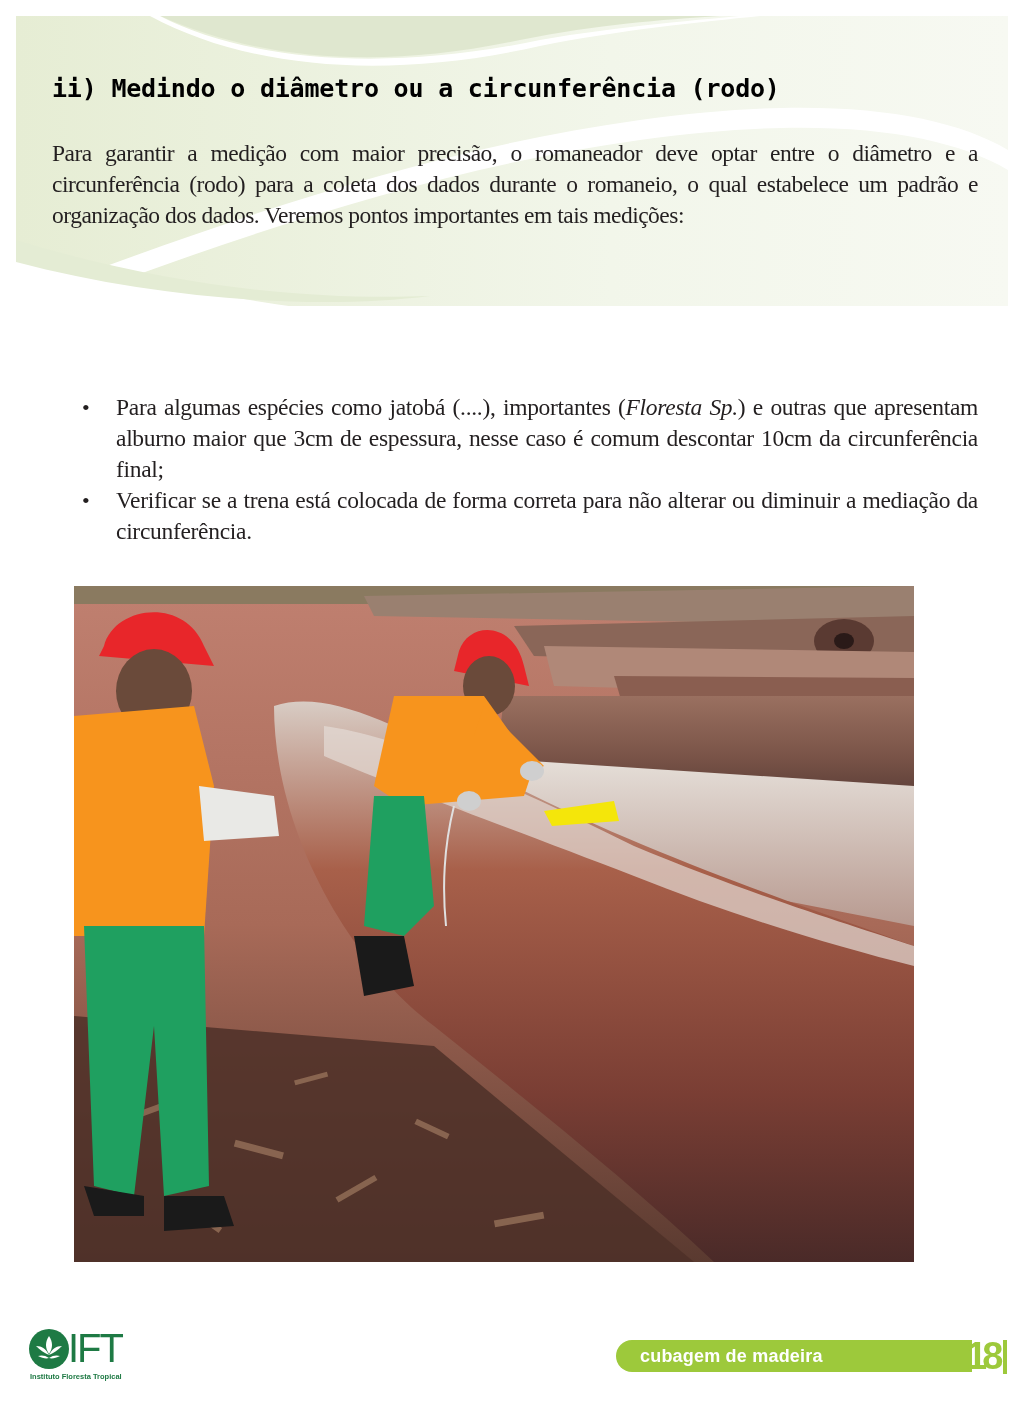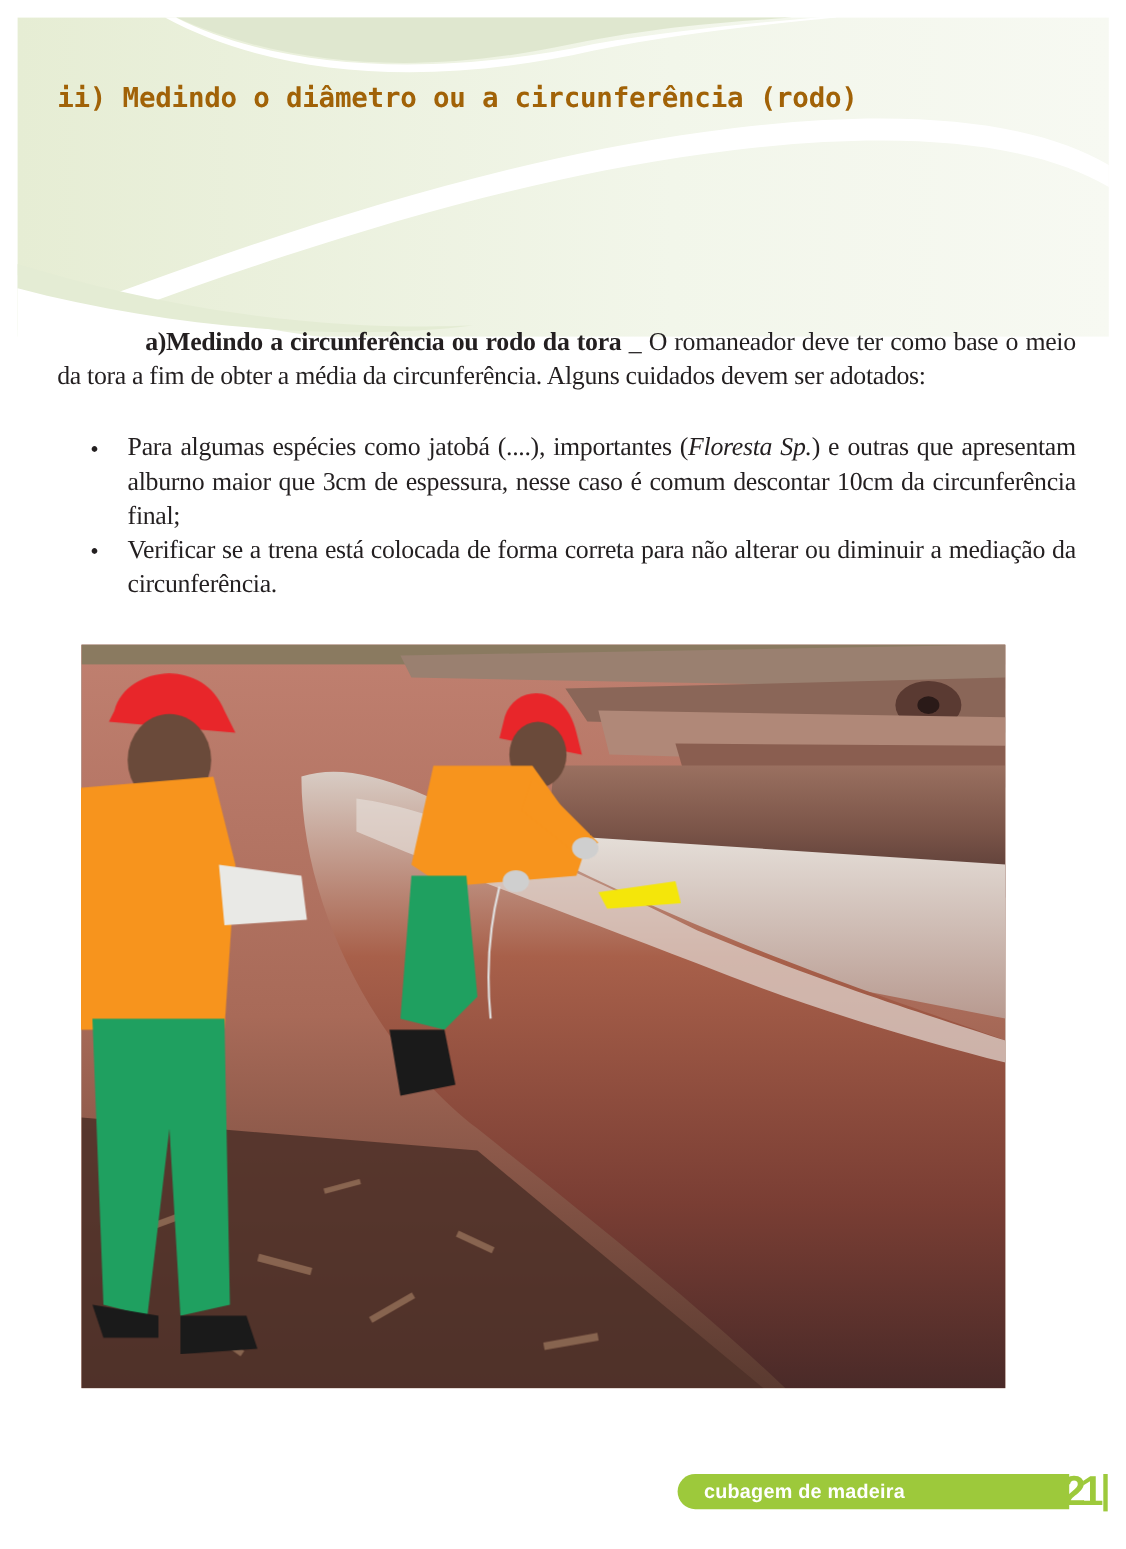--- a/index.html
+++ b/index.html
@@ -9,21 +9,21 @@
     font-family: "Liberation Serif", serif;
     color: #231f20;
   }
   .bg-wave { position: absolute; left: 0; top: 0; width: 1024px; height: 340px; z-index: 0; }
   .content { position: absolute; left: 0; top: 0; width: 1024px; height: 1408px; z-index: 1; }
 
   .section-title {
     position: absolute; left: 52px; top: 74px;
     font-family: "DejaVu Sans Mono", monospace;
     font-weight: bold; font-size: 25px; letter-spacing: -0.2px;
-    color: #a16207; margin: 0; white-space: nowrap;
+    color: #000000; margin: 0; white-space: nowrap;
   }
   .intro {
     position: absolute; left: 52px; top: 138px; width: 926px;
     font-size: 23.5px; line-height: 31px; margin: 0;
     text-align: justify; letter-spacing: -0.5px;
   }
   .subsection {
     position: absolute; left: 52px; top: 296px; width: 926px;
     font-size: 23.5px; line-height: 31px; margin: 0;
     text-align: justify; letter-spacing: -0.3px;
@@ -104,22 +104,22 @@
   <path d="M150 16 C 250 70, 390 80, 540 46 C 620 30, 700 22, 760 16 L 760 14 C 700 20, 620 26, 540 40 C 390 72, 250 62, 160 16 Z" fill="#ffffff"></path>
   <path d="M16 300 C 200 230, 420 150, 640 120 C 820 95, 940 110, 1008 150 L 1008 170 C 940 130, 820 115, 640 140 C 420 170, 200 250, 16 320 Z" fill="#ffffff"></path>
   <path d="M16 250 C 220 300, 380 330, 520 312 L 520 330 L 16 330 Z" fill="#ffffff"></path>
   <path d="M16 240 C 180 290, 320 300, 430 296 C 320 310, 160 300, 16 262 Z" fill="#e4ecd4"></path>
 </svg>
 
 <div class="content">
 
   <h2 class="section-title">ii) Medindo o diâmetro ou a circunferência (rodo)</h2>
 
-
-  <p class="subsection"><span class="indent"></span><b>a)Medindo a circunferência ou rodo da tora</b><span> _ </span><span>O romaneador deve ter como base o meio da tora a fim de obter a média da circunferência. Alguns cuidados devem ser adotados:</span></p>
+  <p class="intro">Para garantir a medição com maior precisão, o romaneador deve optar entre o diâmetro e a circunferência (rodo) para a coleta dos dados durante o romaneio, o qual estabelece um padrão e organização dos dados. Veremos pontos importantes em tais medições:</p>
+
 
   <ul class="bullets">
     <li>
       <span class="bullet-dot">•</span>
       <span>Para algumas espécies como jatobá (....), importantes (</span><i>Floresta Sp.</i><span>) e outras que apresentam alburno maior que 3cm de espessura, nesse caso é comum descontar 10cm da circunferência final;</span>
     </li>
     <li>
       <span class="bullet-dot">•</span>
       <span>Verificar se a trena está colocada de forma correta para não alterar ou diminuir a mediação da circunferência.</span>
     </li>
@@ -196,19 +196,31 @@
         <path d="M280 350 L330 350 L340 400 L290 410 Z" fill="#1a1a1a"></path>
         <ellipse cx="458" cy="185" rx="12" ry="10" fill="#cfcfcf"></ellipse>
         <ellipse cx="395" cy="215" rx="12" ry="10" fill="#cfcfcf"></ellipse>
         <path d="M470 225 L540 215 L545 235 L478 240 Z" fill="#f4e60a"></path>
         <path d="M380 220 C 370 260, 368 300, 372 340" stroke="#e0e0e0" stroke-width="2" fill="none"></path>
       </g>
     </svg>
   </div>
 
 
+  <div class="logo">
+    <svg class="logo-mark" viewBox="0 0 42 42">
+      <circle cx="21" cy="21" r="20" fill="#1e7a44"></circle>
+      <path d="M21 8 C 17 14, 17 20, 21 26 C 25 20, 25 14, 21 8 Z" fill="#ffffff"></path>
+      <path d="M8 18 C 12 22, 16 25, 21 27 C 18 21, 14 18, 8 18 Z" fill="#ffffff"></path>
+      <path d="M34 18 C 30 22, 26 25, 21 27 C 24 21, 28 18, 34 18 Z" fill="#ffffff"></path>
+      <path d="M10 28 C 14 30, 18 31, 21 30 C 17 27, 13 27, 10 28 Z" fill="#ffffff"></path>
+      <path d="M32 28 C 28 30, 24 31, 21 30 C 25 27, 29 27, 32 28 Z" fill="#ffffff"></path>
+    </svg>
+    <span class="logo-letters">IFT</span>
+    <span class="logo-sub">Instituto Floresta Tropical</span>
+  </div>
 
   <div class="footer-band"></div>
   <span class="footer-label">cubagem de madeira</span>
-  <span class="page-number">21</span>
+  <span class="page-number">18</span>
   <div class="page-bar"></div>
 
 </div>
 
 </body></html>

